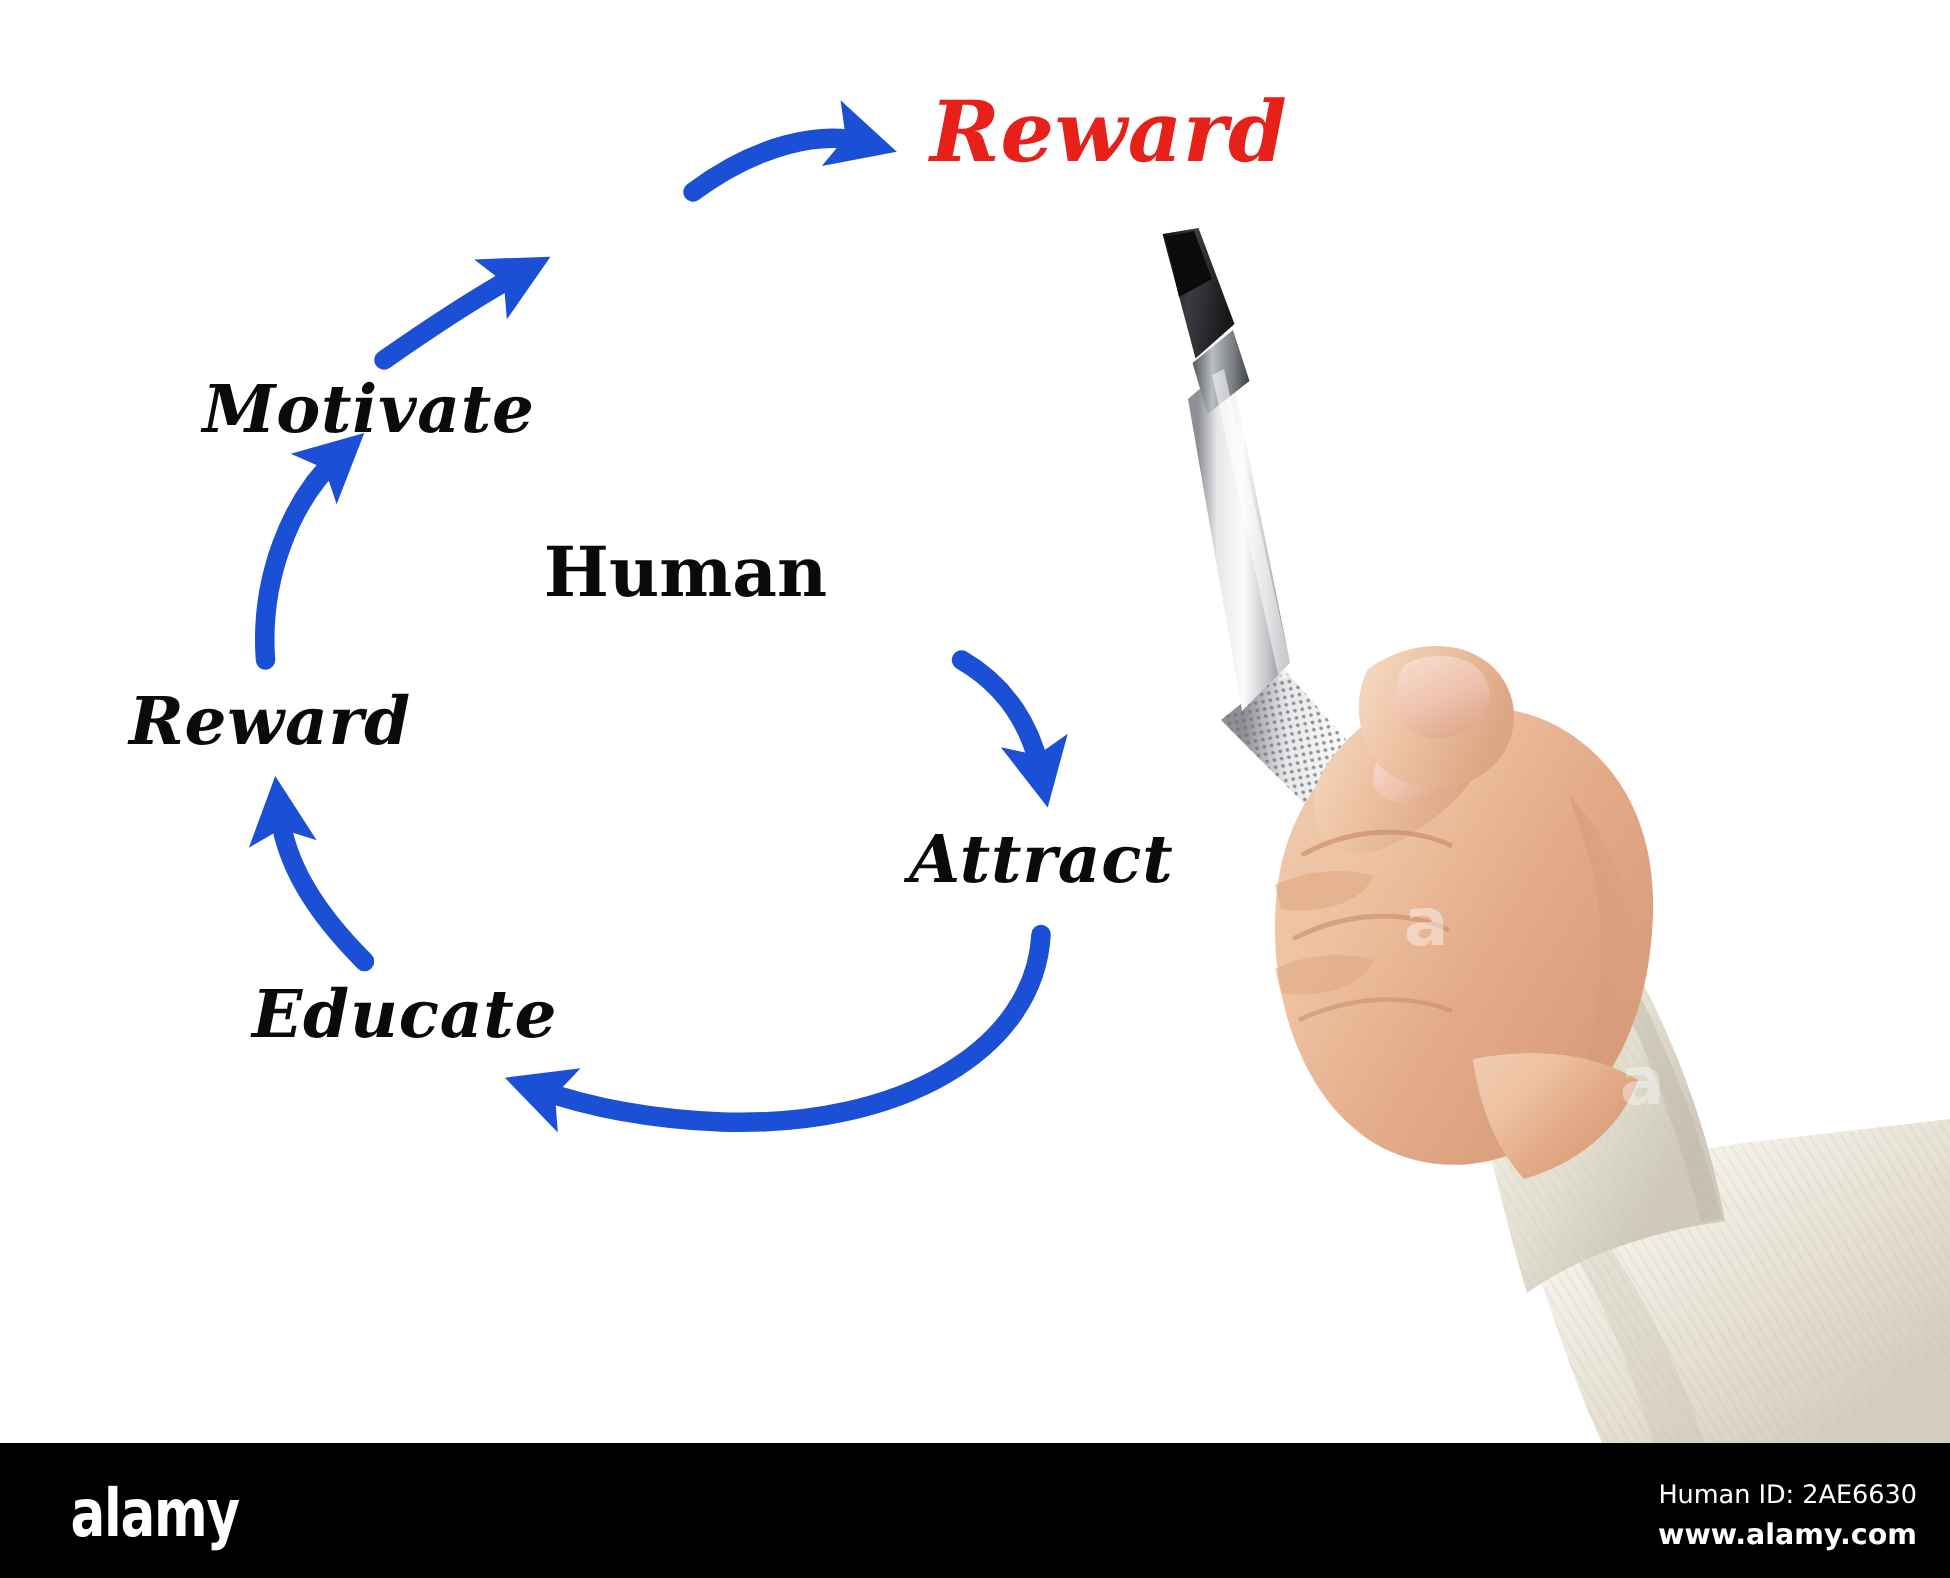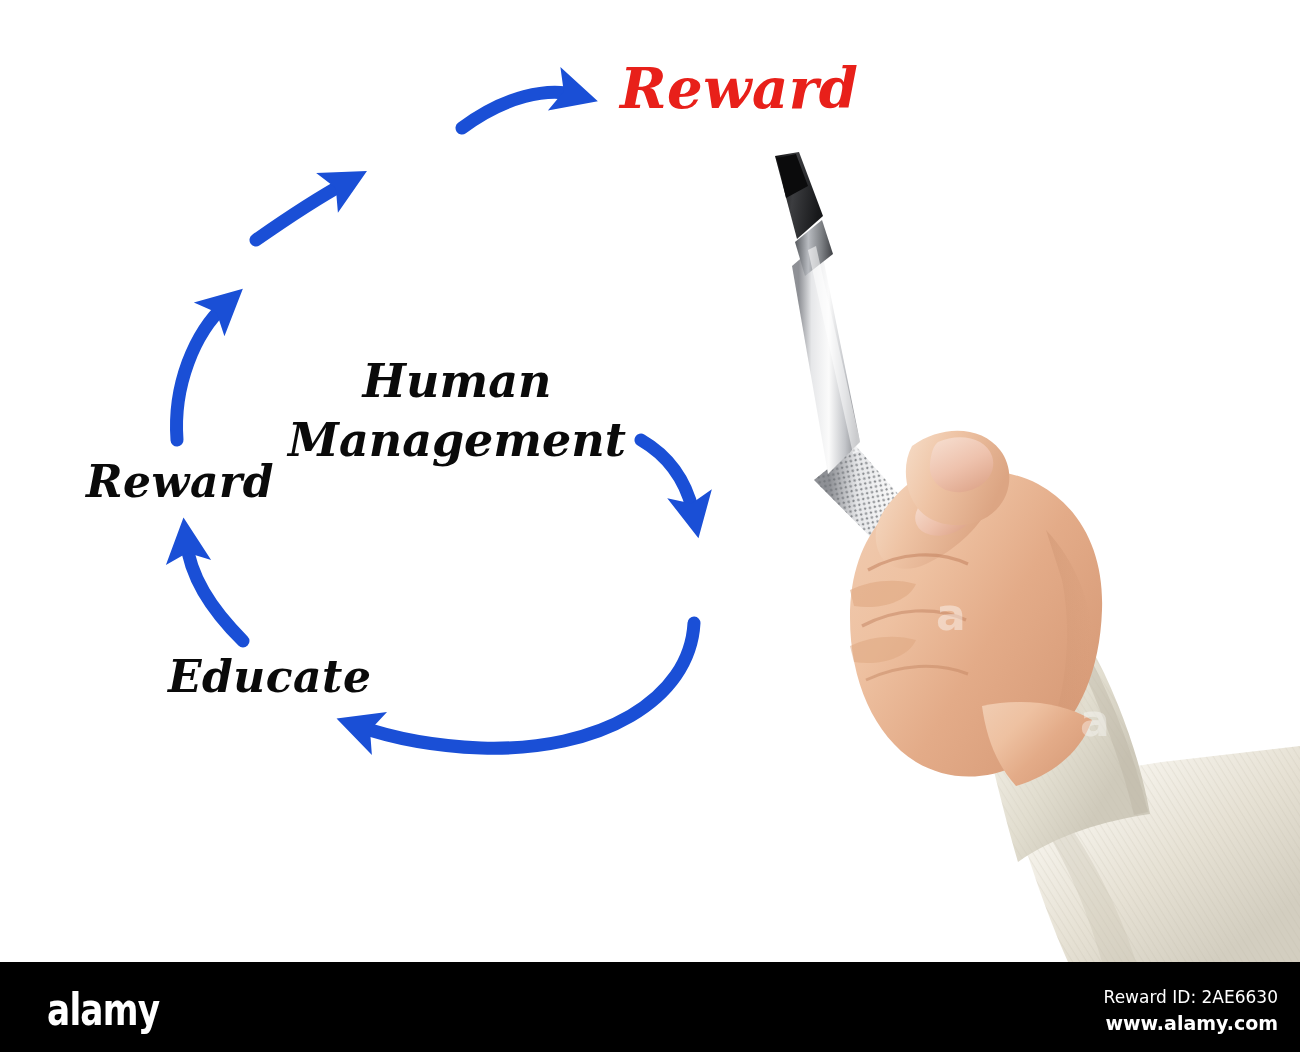--- a/index.html
+++ b/index.html
@@ -49,21 +49,20 @@
   #label-attract  { left: 606px; top: 552px; font-size: 44px; }
 
   #center-title {
     position: absolute;
     left: 252px;
     top: 352px;
     width: 410px;
     text-align: center;
     color: #0a0a0a;
     font-family: "DejaVu Serif", serif;
-    font-style: italic;
     font-weight: 700;
     font-size: 46px;
     line-height: 1.28;
     user-select: none;
   }
   #center-title span { display: block; }
 
   
   #hand-photo {
     position: absolute;
@@ -132,29 +131,30 @@
 
       <path d="M694,623 C690,700 600,752 481,748 C432,746 392,738 358,726" marker-end="url(#ah)"></path>
 
       <path d="M641,440 C672,458 688,486 694,516" marker-end="url(#ah)"></path>
     </g>
   </svg>
 
 
   <div class="node-label reward" id="label-reward">Reward</div>
 
+  <div class="node-label" id="label-motivate">Motivate</div>
 
   <div class="node-label" id="label-train">Reward</div>
 
   <div class="node-label" id="label-educate">Educate</div>
 
+  <div class="node-label" id="label-attract">Attract</div>
 
   <div id="center-title">
     <span>Human</span>
-    <span>Management</span>
   </div>
 
   <svg id="hand-photo" viewBox="0 0 550 812">
     <defs>
       <linearGradient id="penBody" x1="0" y1="0" x2="1" y2="0">
         <linearGradient></linearGradient>
       </linearGradient>
       <linearGradient id="penGrad" x1="0.1" y1="0" x2="0.95" y2="0">
         <stop offset="0%" stop-color="#8e9095"></stop>
         <stop offset="22%" stop-color="#e6e7e9"></stop>
@@ -275,17 +275,17 @@
 
     <text x="186" y="480" font-family="DejaVu Sans, sans-serif" font-size="44" font-weight="700" fill="#ffffff" opacity="0.42">a</text>
     <text x="330" y="586" font-family="DejaVu Sans, sans-serif" font-size="44" font-weight="700" fill="#ffffff" opacity="0.38">a</text>
   </svg>
 
   <div id="footer-bar"></div>
 
   <div id="alamy-logo">alamy</div>
 
   <div id="footer-right">
-    <span id="image-id-text">Reward ID: 2AE6630</span>
+    <span id="image-id-text">Human ID: 2AE6630</span>
     <span id="alamy-url-text">www.alamy.com</span>
   </div>
 
 </div>
 
 </body></html>

